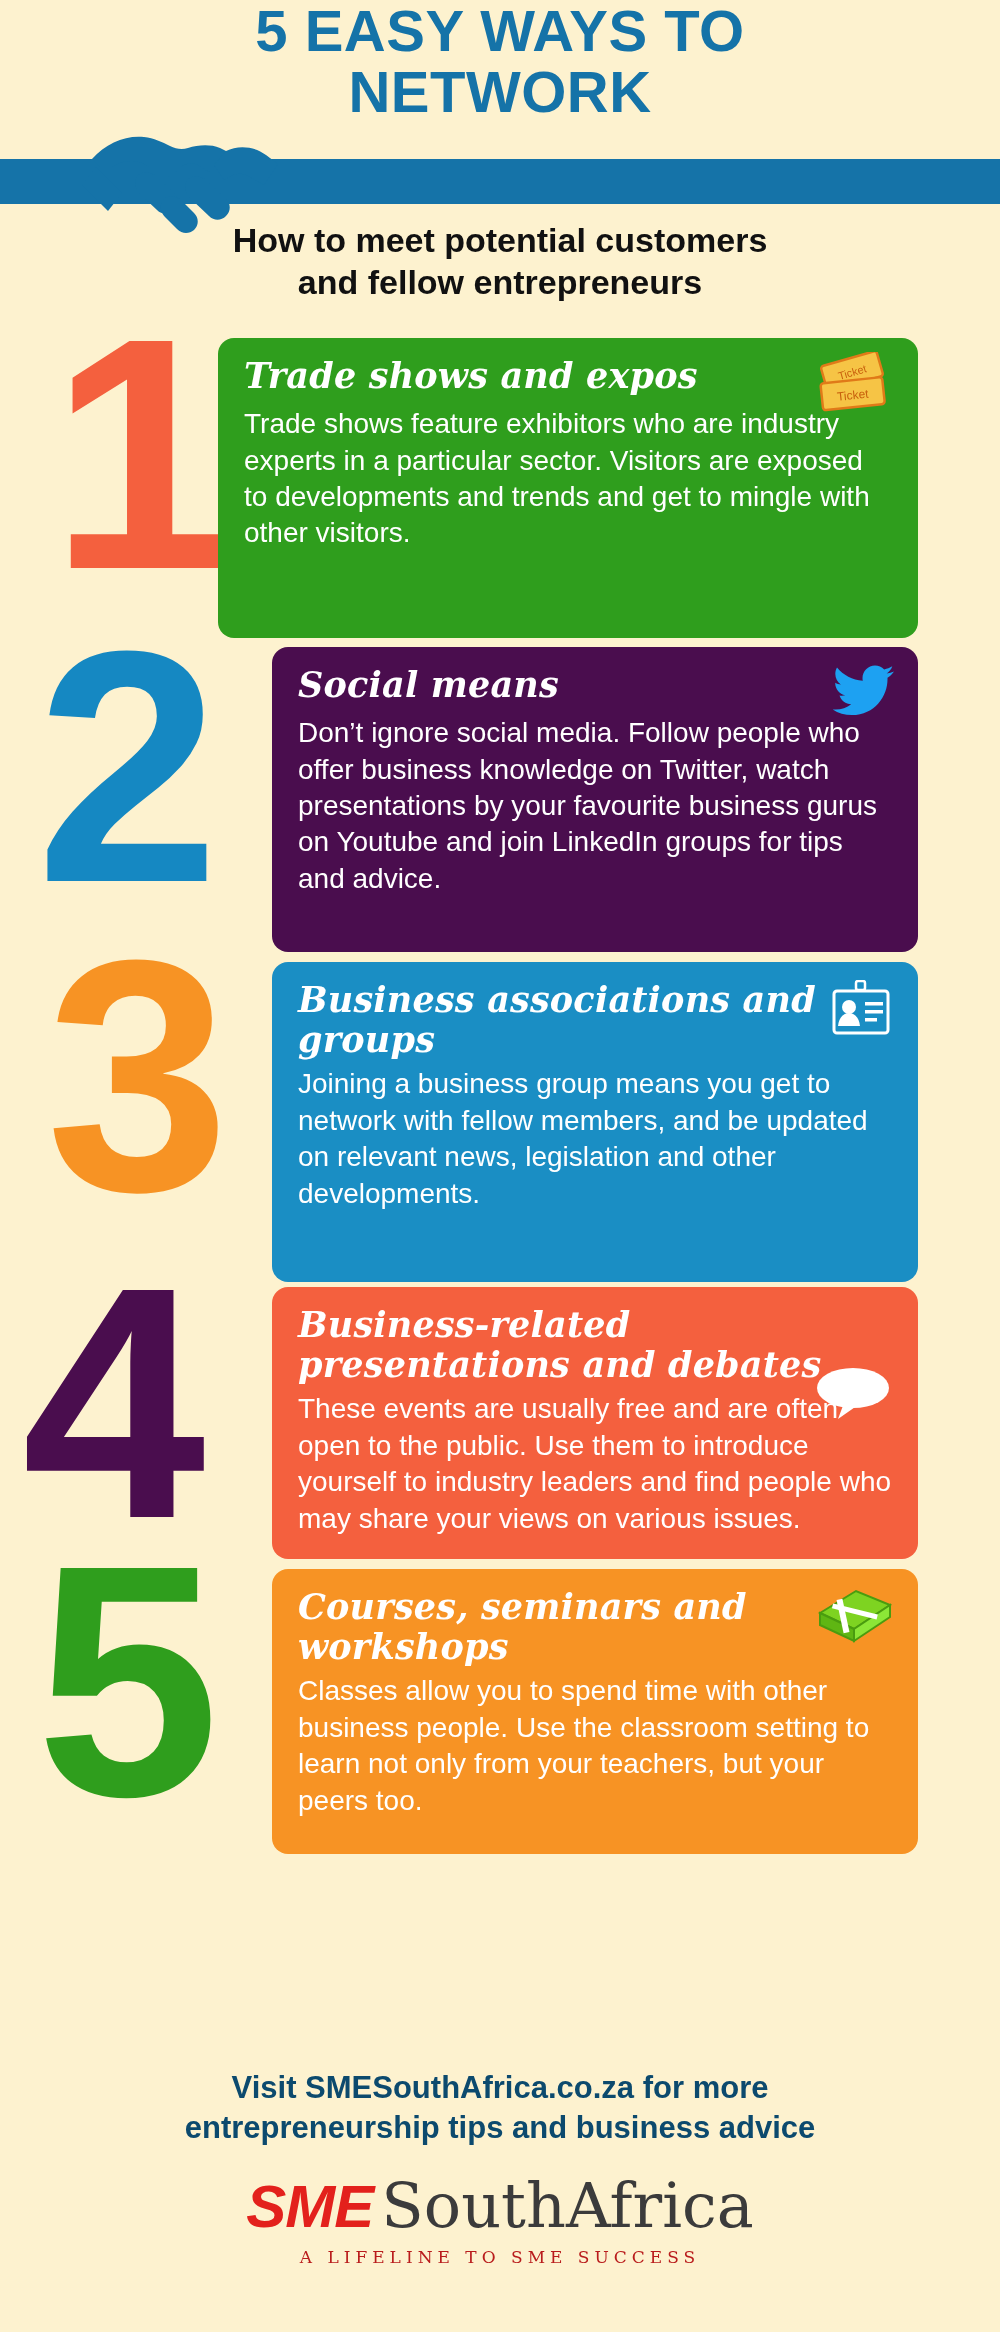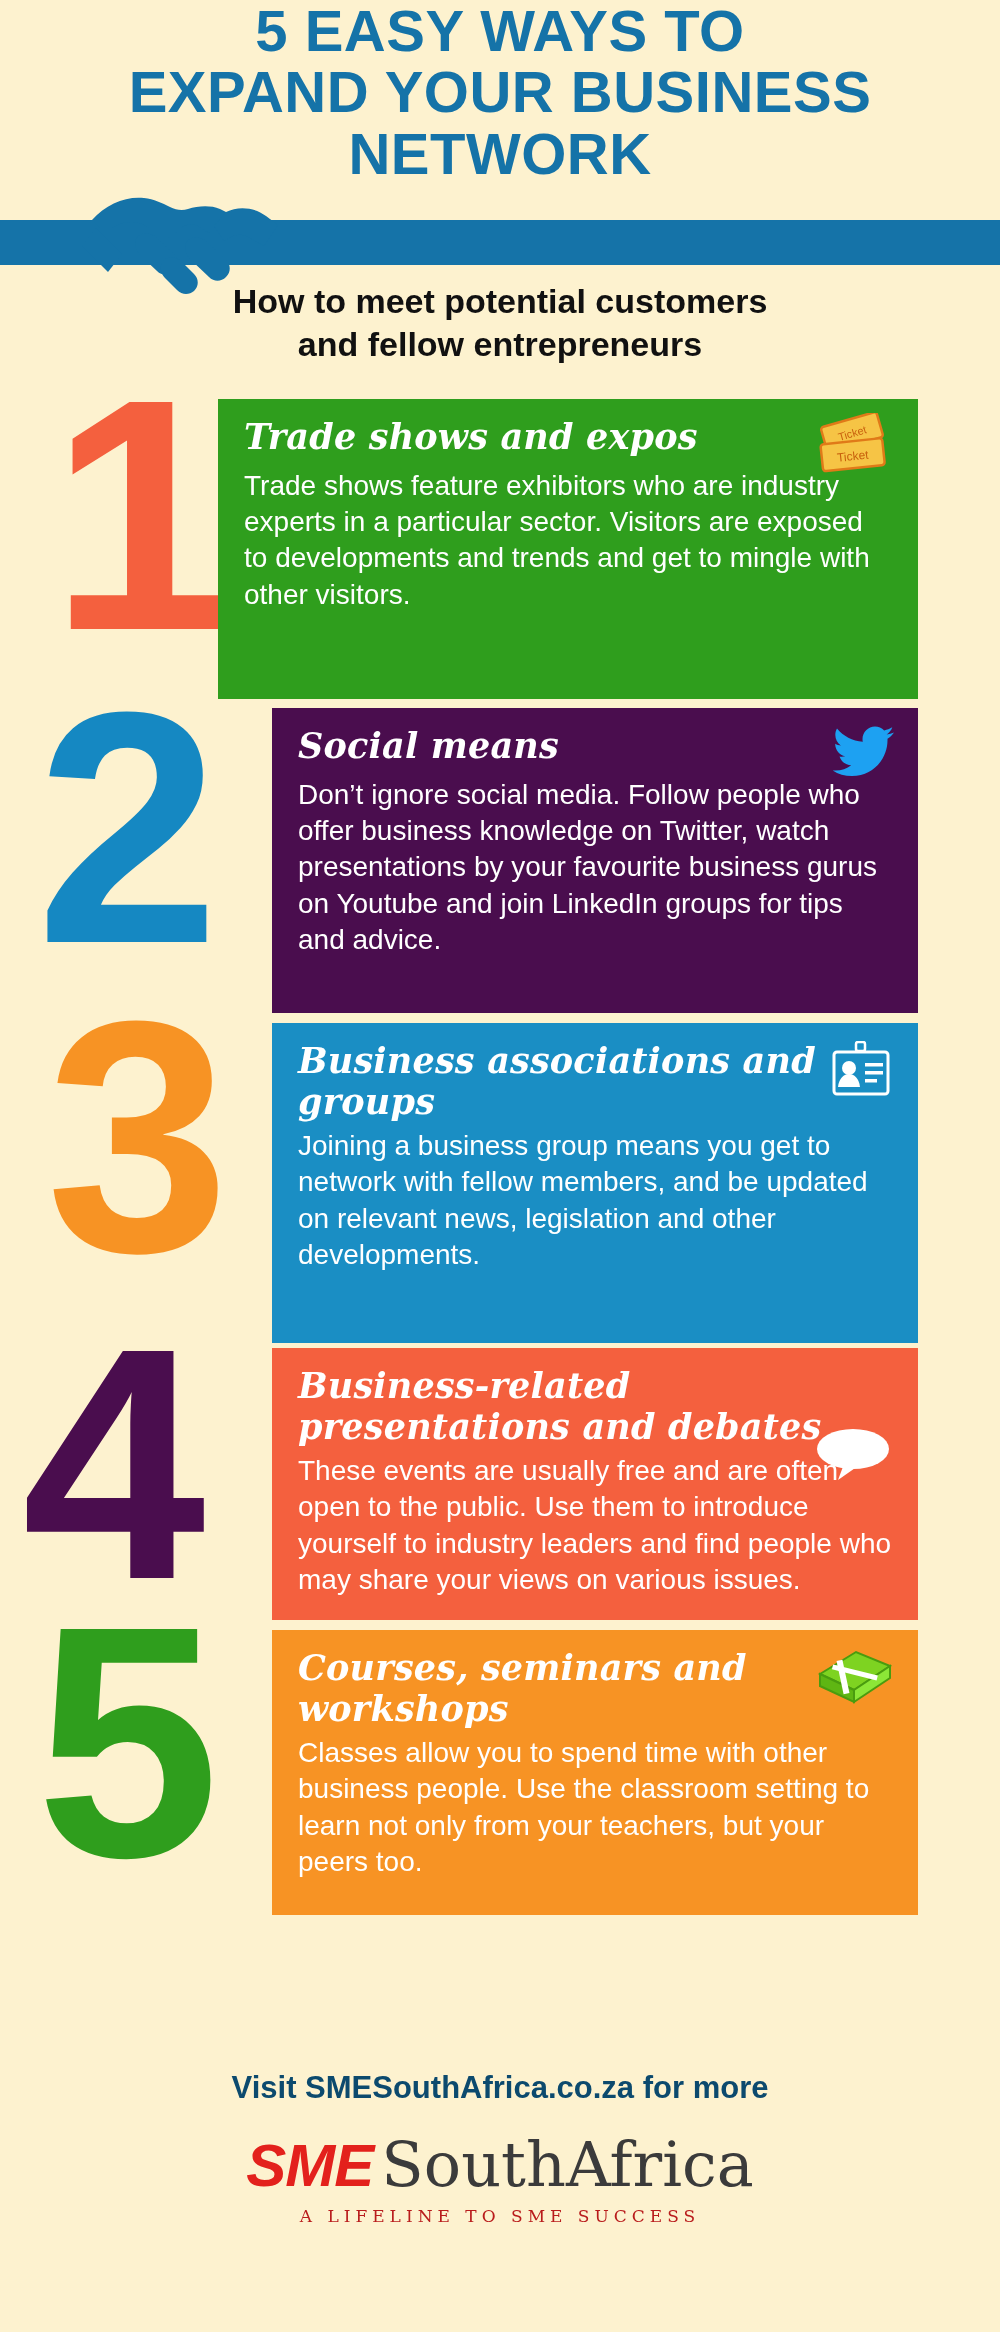--- a/index.html
+++ b/index.html
@@ -79,21 +79,21 @@
     font-weight: bold;
     font-size: 330px;
     line-height: 260px;
     letter-spacing: -10px;
     z-index: 1;
     user-select: none;
   }
   .card {
     position: absolute;
     z-index: 2;
-    border-radius: 0;
+    border-radius: 16px;
     color: #ffffff;
     box-sizing: border-box;
     padding: 18px 26px 22px 26px;
   }
   .card h3 {
     margin: 0 0 10px 0;
     font-family: "DejaVu Serif", serif;
     font-style: italic;
     font-weight: bold;
     font-size: 35px;
@@ -173,21 +173,20 @@
     color: #b91c1c;
     text-transform: uppercase;
   }
 </style>
 </head>
 <body>
 
 <div class="header">
   <div class="title">
     <span class="title-line">5 EASY WAYS TO</span>
-    <span class="title-line">EXPAND YOUR BUSINESS</span>
     <span class="title-line">NETWORK</span>
   </div>
 </div>
 
 <div class="band-wrap">
   <div class="band"></div>
   <svg class="handshake" viewBox="0 0 215 120">
     <g fill="#1573a8">
       <path d="M14,44 C28,28 48,20 66,22 C76,23 84,27 92,31 C98,34 104,35 110,33 C120,30 132,29 142,33 L150,37 L131,57 L120,50 C114,47 108,48 103,52 L86,66 L72,53 C64,46 52,44 42,48 L26,56 Z"></path>
       <path d="M148,36 C160,30 176,31 188,40 L200,49 L186,70 L172,62 C166,58 159,58 153,61 L146,65 L136,50 Z"></path>
@@ -287,18 +286,19 @@
         </svg>
       </span>
     </div>
   </div>
 
 </div>
 
 <div class="footer">
   <div class="visit">
     <span>Visit SMESouthAfrica.co.za for more</span>
+    <span>entrepreneurship tips and business advice</span>
   </div>
   <div class="logo">
     <span class="sme">SME</span><span class="sa">SouthAfrica</span>
   </div>
   <div class="tagline">A LIFELINE TO SME SUCCESS</div>
 </div>
 
 </body></html>

